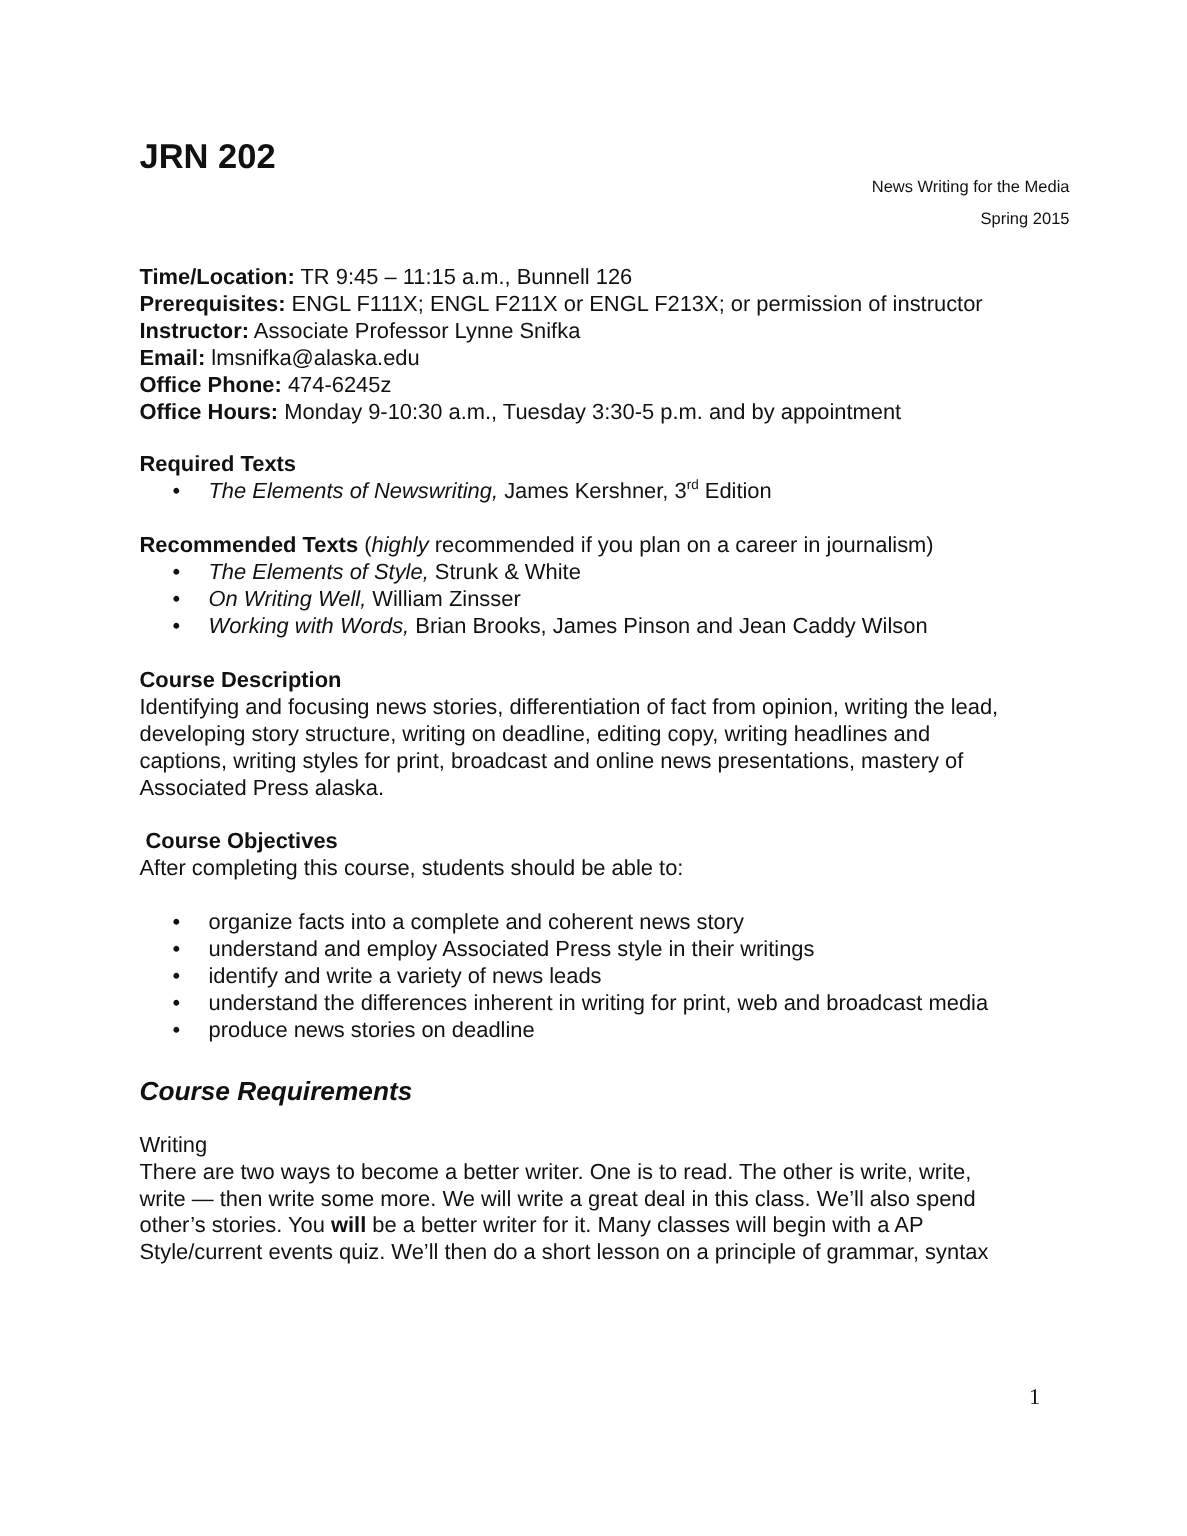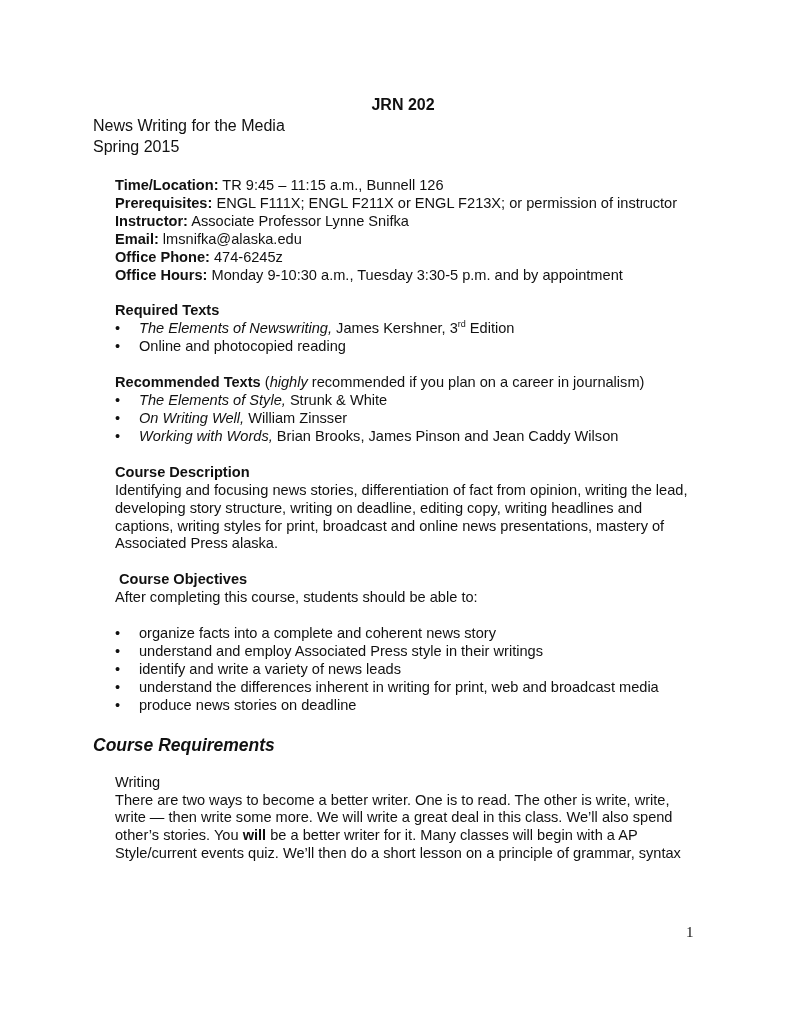--- a/index.html
+++ b/index.html
@@ -1,23 +1,23 @@
 <!DOCTYPE html>
 <html><head>
 <meta charset="utf-8">
 <style>
   html, body { margin:0; padding:0; background:#ffffff; }
   body { width:791px; height:1024px; position:relative; overflow:hidden;
          font-family:"Liberation Sans", sans-serif; color:#111; font-size:14.6px; }
   .page { position:absolute; left:93px; top:94px; width:620px; }
-  .title-bold { font-size:16px; font-weight:bold; line-height:21px;text-align:center; }
-  .title-line { font-size:16px; line-height:21px; }
+  .title-bold { font-size:23px; font-weight:bold; line-height:21px; }
+  .title-line { font-size:11px; line-height:21px;text-align:right; }
   .gap-lg { height:20px; }
   .gap-md { height:18px; }
-  .line { line-height:17.9px; white-space:nowrap;margin-left:22px; }
+  .line { line-height:17.9px; white-space:nowrap; }
   .b { font-weight:bold; }
   .i { font-style:italic; }
   ul { margin:0; padding:0; list-style:none; }
   li { position:relative; padding-left:46px; line-height:17.9px; }
   li::before { content:"\2022"; position:absolute; left:22px; top:0; }
   .h2 { font-size:17.5px; font-weight:bold; line-height:21px;font-style:italic; }
   .u { }
   sup { font-size:9px; line-height:0; vertical-align:6px; }
   .pagenum { position:absolute; left:686px; top:924px; font-family:"Liberation Serif", serif; font-size:15px; }
 </style>
@@ -38,21 +38,20 @@
     <div class="line"><span class="b">Email:</span><span> lmsnifka@alaska.edu</span></div>
     <div class="line"><span class="b">Office Phone:</span><span> 474-6245z</span></div>
     <div class="line"><span class="b">Office Hours:</span><span> Monday 9-10:30 a.m., Tuesday 3:30-5 p.m. and by appointment</span></div>
   </div>
 
   <div class="gap-md"></div>
 
   <div class="line b">Required Texts</div>
   <ul>
     <li><span class="i">The Elements of Newswriting,</span><span> James Kershner, 3</span><sup>rd</sup><span> Edition</span></li>
-    <li><span>Online and photocopied reading</span></li>
   </ul>
 
   <div class="gap-md"></div>
 
   <div class="line"><span class="b">Recommended Texts</span><span> (</span><span class="i">highly</span><span> recommended if you plan on a career in journalism)</span></div>
   <ul>
     <li><span class="i">The Elements of Style,</span><span> Strunk &amp; White</span></li>
     <li><span class="i">On Writing Well,</span><span> William Zinsser</span></li>
     <li><span class="i">Working with Words,</span><span> Brian Brooks, James Pinson and Jean Caddy Wilson</span></li>
   </ul>

